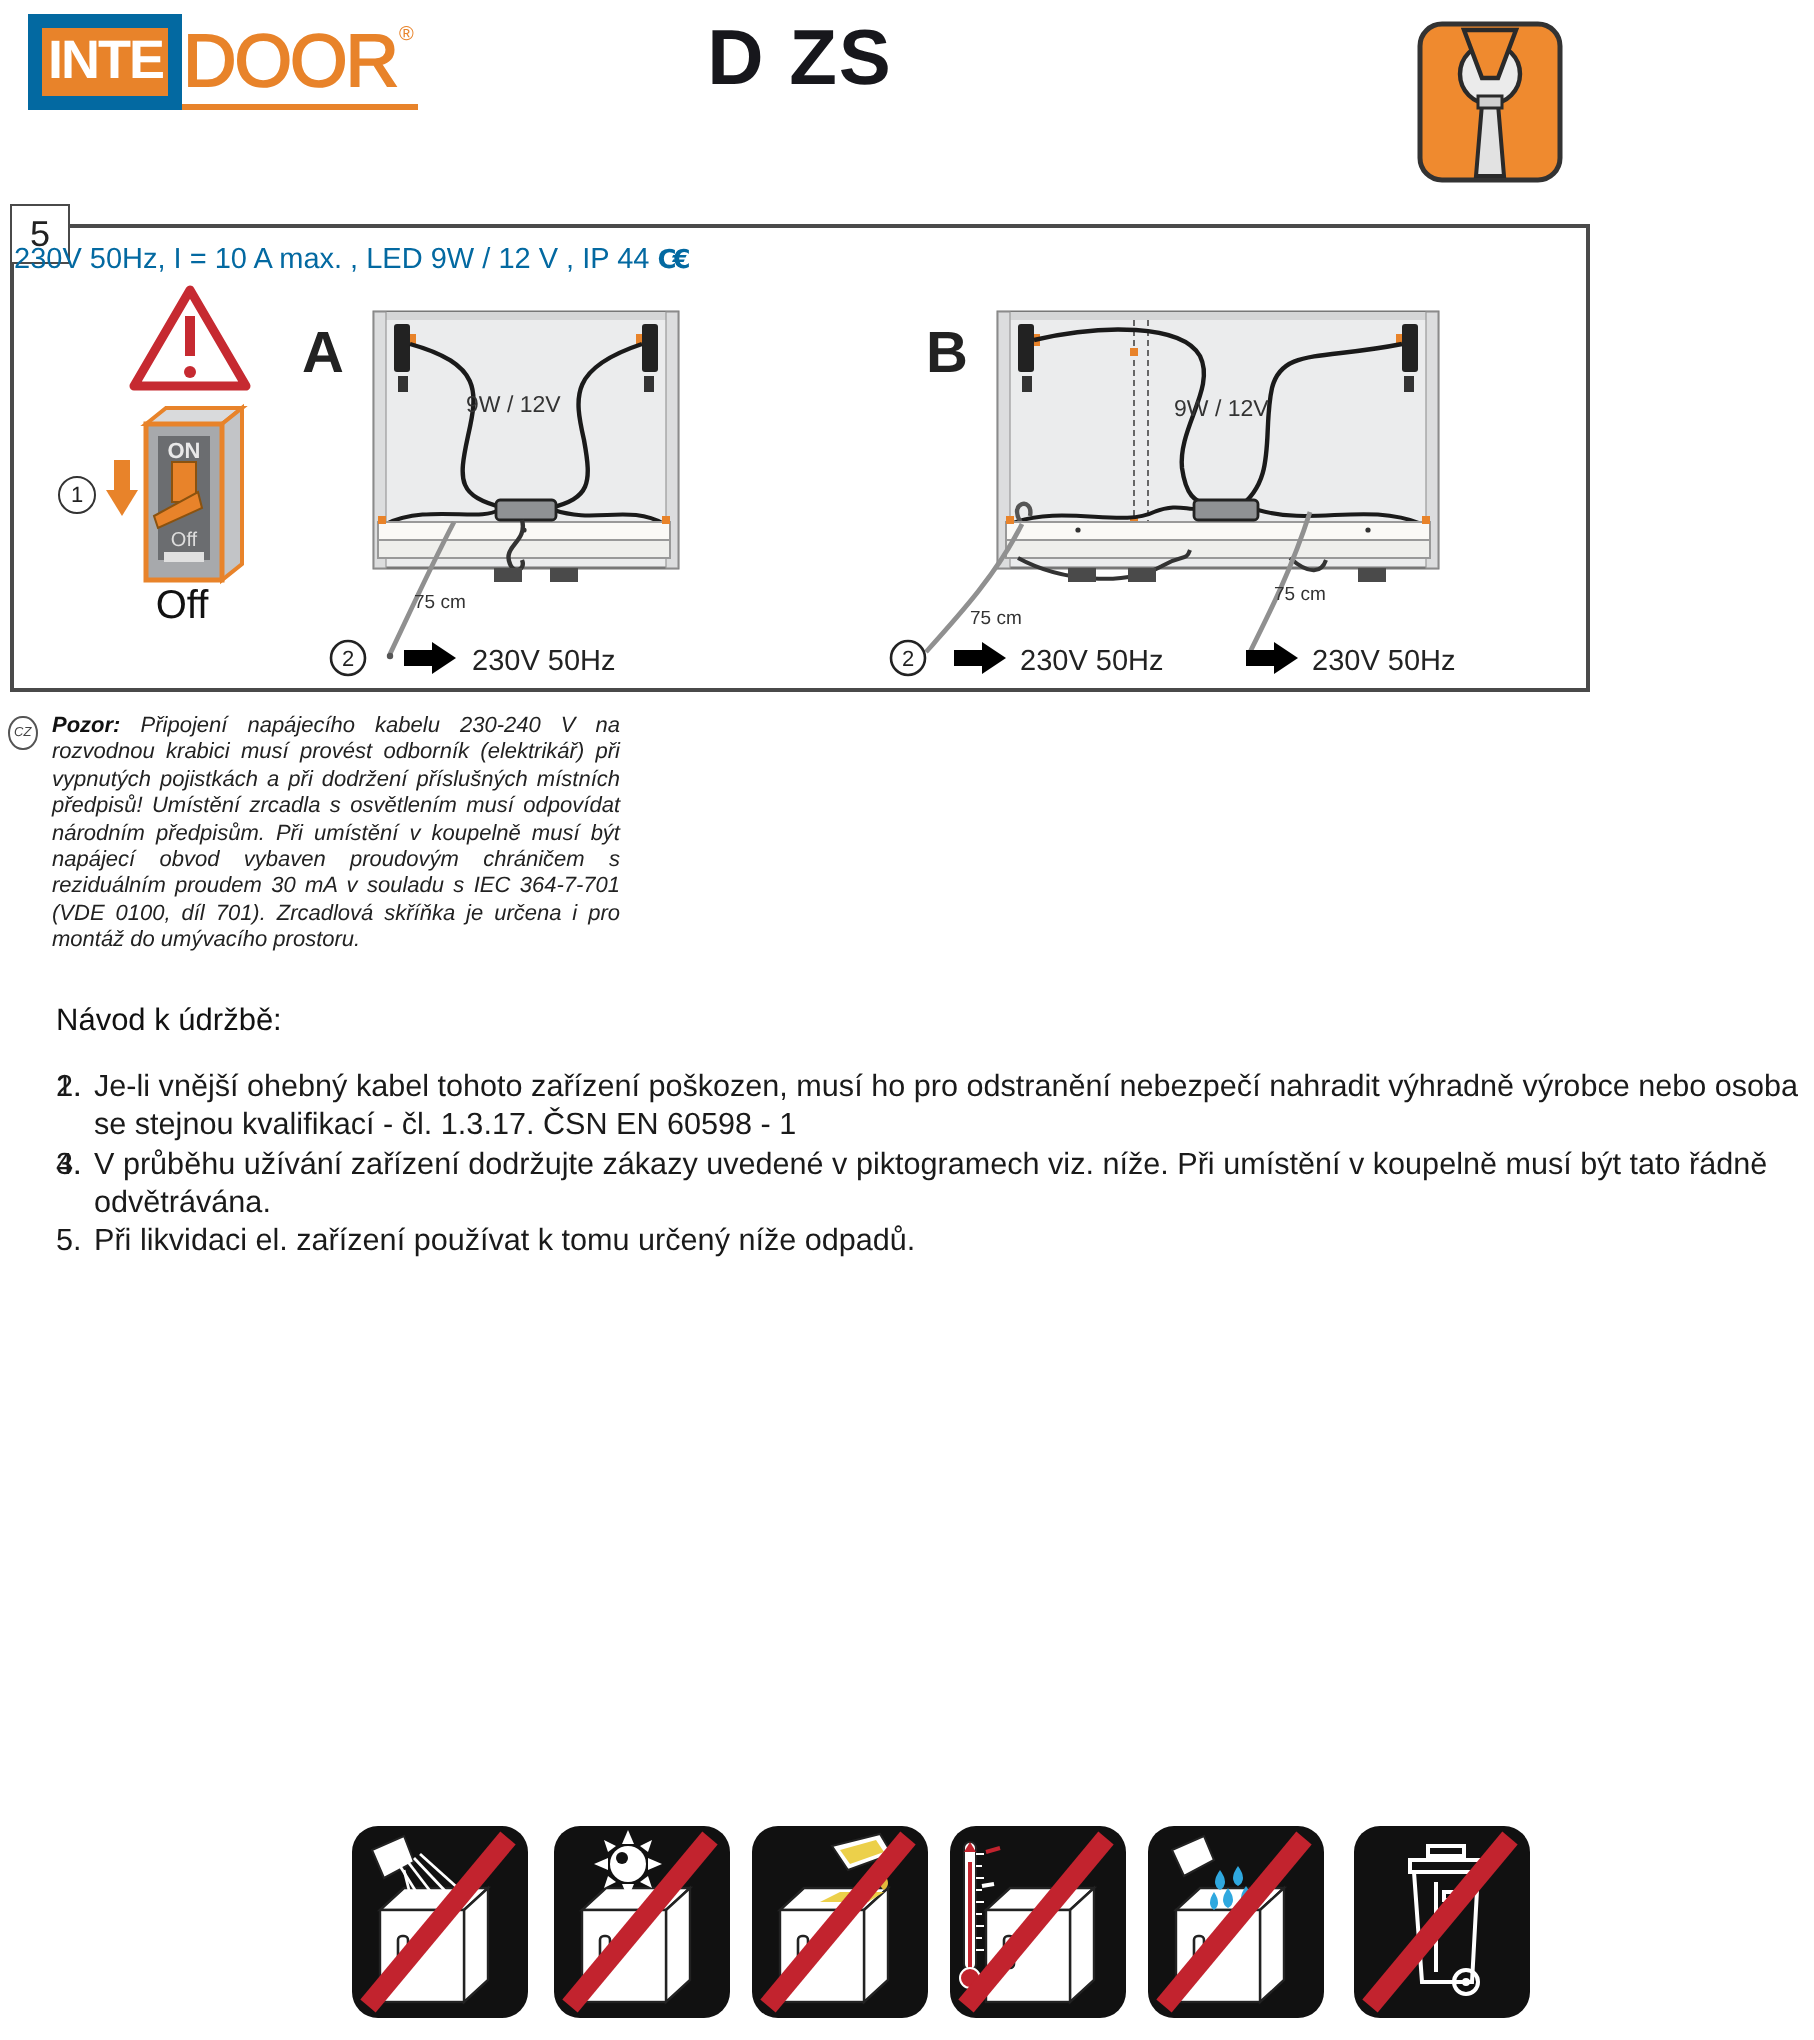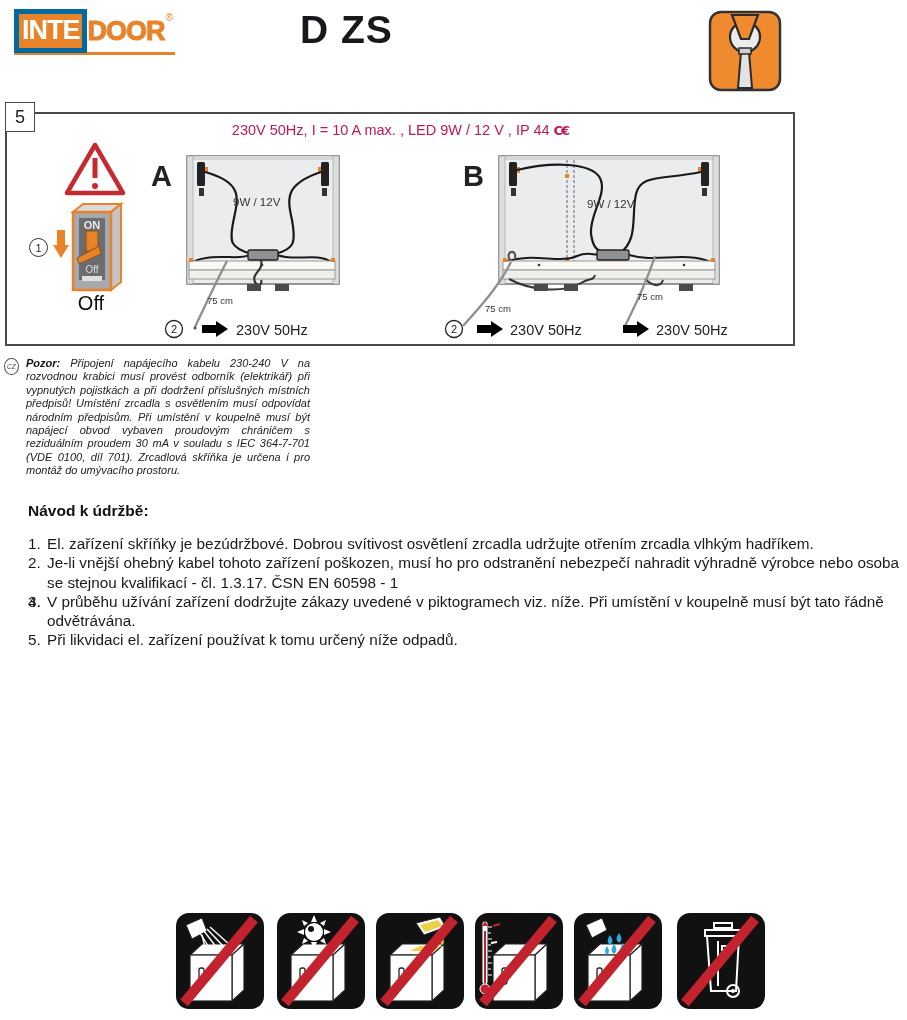--- a/index.html
+++ b/index.html
@@ -5,34 +5,34 @@
   html,body{margin:0;padding:0;}
   body{
     width:907px;height:1020px;position:relative;overflow:hidden;
     background:#ffffff;color:#1a1a1a;
     font-family:"Liberation Sans","DejaVu Sans",sans-serif;
   }
   
   .logo{position:absolute;left:14px;top:12px;height:38px;display:flex;align-items:center;
         border-bottom:3px solid #e8832a;padding:0 2px 2px 0;}
   .logo-inte{background:#e8832a;color:#fff;font-weight:bold;font-size:27px;letter-spacing:-1px;
-             padding:1px 2px 2px 3px;border:5px solid #0369a1;}
-  .logo-door{color:#e8832a;font-weight:bold;font-size:27px;letter-spacing:-1px;padding-left:1px;
+             padding:1px 2px 2px 3px;border:7px solid #0369a1;}
+  .logo-door{color:#e8832a;font-weight:normal;font-size:37px;letter-spacing:-1px;padding-left:1px;
              -webkit-text-stroke:1px #e8832a;}
   .logo-reg{color:#e8832a;font-size:10px;align-self:flex-start;margin-left:1px;}
-  .page-title{position:absolute;left:300px;top:8px;width:200px;
+  .page-title{position:absolute;left:300px;top:8px;width:200px;text-align:center;
               font-size:39px;font-weight:bold;letter-spacing:1px;color:#17171c;}
   .wrench-box{position:absolute;left:708px;top:10px;}
   
   .spec-box{position:absolute;left:5px;top:112px;width:786px;height:230px;
             border:2px solid #4a4a4a;background:#fff;}
   .box-tab{position:absolute;left:-2px;top:-12px;width:28px;height:28px;background:#fff;
            border:1.5px solid #4a4a4a;display:flex;align-items:center;justify-content:center;
            font-size:18px;color:#222;}
-  .spec-line{position:absolute;left:0;right:0;top:8px;text-align:center;font-size:14.5px;color:#be185d;}
+  .spec-line{position:absolute;left:0;right:0;top:8px;text-align:left;font-size:14.5px;color:#0369a1;}
   .ce-mark{font-family:"DejaVu Sans",sans-serif;letter-spacing:-2px;font-weight:bold;font-size:13px;}
   .warn-tri{position:absolute;left:55px;top:26px;}
   .switch-svg{position:absolute;left:56px;top:86px;}
   .circle-num{width:17px;height:17px;border:1.2px solid #333;border-radius:50%;
               display:flex;align-items:center;justify-content:center;font-size:11px;color:#222;background:#fff;}
   .step1{position:absolute;left:22px;top:124px;}
   .orange-arrow{position:absolute;left:46px;top:116px;width:16px;height:32px;}
   .orange-arrow .stem{position:absolute;left:4px;top:0;width:8px;height:16px;background:#e8832a;}
   .orange-arrow .head{position:absolute;left:0;top:15px;width:0;height:0;
       border-left:8px solid transparent;border-right:8px solid transparent;border-top:13px solid #e8832a;}
@@ -40,21 +40,21 @@
   .diagramA{position:absolute;left:138px;top:30px;}
   .diagramB{position:absolute;left:432px;top:30px;}
   svg text{font-family:"Liberation Sans","DejaVu Sans",sans-serif;}
   
   .pozor{position:absolute;left:26px;top:357px;width:284px;font-size:11px;line-height:13.4px;
          text-align:justify;color:#222;font-style:italic;}
   .cz-badge{position:absolute;left:-22px;top:1px;border:1px solid #555;border-radius:50%;
             font-size:6.5px;color:#444;padding:1px 2px;background:#fff;}
   .pozor b{color:#111;}
   
-  .maint-heading{position:absolute;left:28px;top:502px;font-size:15.5px;font-weight:bold;color:#111;}
+  .maint-heading{position:absolute;left:28px;top:502px;font-size:15.5px;font-weight:normal;color:#111;}
   .maint-list{position:absolute;left:28px;top:534px;width:877px;font-size:15.3px;line-height:19.3px;color:#1a1a1a;}
   .maint-item{position:relative;padding-left:19px;}
   .maint-item .num{position:absolute;left:0;top:0;}
   .maint-item.clip{white-space:nowrap;}
   
   .picto{position:absolute;top:913px;}
   .p1{left:176px}.p2{left:277px}.p3{left:376px}.p4{left:475px}.p5{left:574px}.p6{left:677px}
 </style>
 </head>
 <body>
@@ -223,21 +223,20 @@
   <span class="cz-badge">CZ</span>
   <b>Pozor:</b>
   <span>Připojení napájecího kabelu 230-240 V na rozvodnou krabici musí provést odborník (elektrikář) při vypnutých pojistkách a při dodržení příslušných místních předpisů! Umístění zrcadla s osvětlením musí odpovídat národním předpisům. Při umístění v koupelně musí být napájecí obvod vybaven proudovým chráničem s reziduálním proudem 30 mA v souladu s IEC 364-7-701 (VDE 0100, díl 701). Zrcadlová skříňka je určena i pro montáž do umývacího prostoru.</span>
 </div>
 
 <div class="maint-heading">Návod k údržbě:</div>
 
 <div class="maint-list">
   <div class="maint-item">
     <span class="num">1.</span>
-    <span>El. zařízení skříňky je bezúdržbové. Dobrou svítivost osvětlení zrcadla udržujte otřením zrcadla vlhkým hadříkem.</span>
   </div>
   <div class="maint-item">
     <span class="num">2.</span>
     <span>Je-li vnější ohebný kabel tohoto zařízení poškozen, musí ho pro odstranění nebezpečí nahradit výhradně výrobce nebo osoba se stejnou kvalifikací - čl. 1.3.17. ČSN EN 60598 - 1</span>
   </div>
   <div class="maint-item clip">
     <span class="num">3.</span>
   </div>
   <div class="maint-item">
     <span class="num">4.</span>

